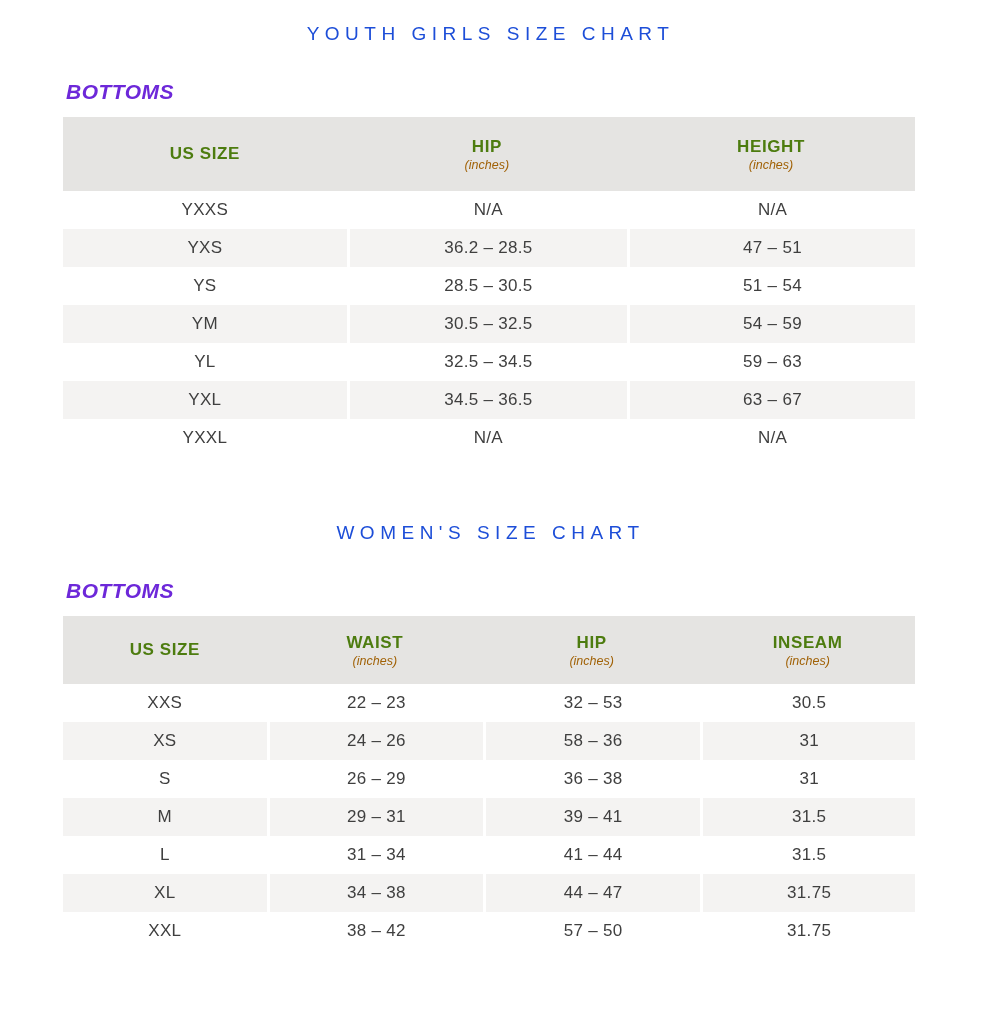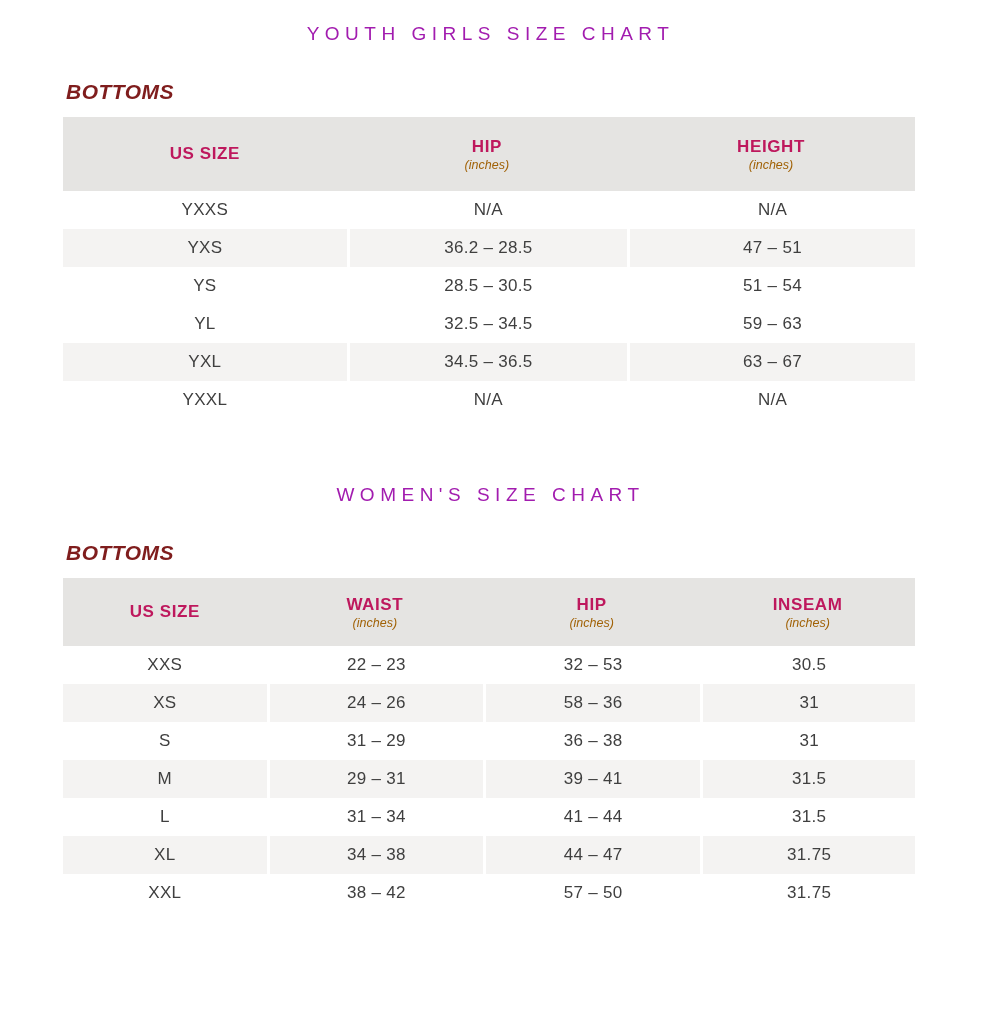--- a/index.html
+++ b/index.html
@@ -14,32 +14,32 @@
   }
   .page { padding-top: 22px; }
 
   .chart-title {
     margin: 0;
     text-align: center;
     font-size: 19px;
     line-height: 24px;
     font-weight: 500;
     letter-spacing: 5.5px;
-    color: #a21caf;
+    color: #1d4ed8;
     white-space: nowrap;
   }
 
   .section-label {
     margin: 34px 0 13px 66px;
     font-size: 21px;
     line-height: 24px;
     font-weight: bold;
     font-style: italic;
     letter-spacing: 0.5px;
-    color: #7f1d1d;
+    color: #6d28d9;
   }
 
   .size-table {
     width: 852px;
     margin-left: 63px;
     border-collapse: separate;
     border-spacing: 0;
     table-layout: fixed;
   }
 
@@ -49,21 +49,21 @@
     vertical-align: middle;
     padding: 0;
     text-align: center;
   }
   .t2 thead th { height: 68px; }
 
   .h-label {
     font-size: 17px;
     font-weight: bold;
     letter-spacing: 0.6px;
-    color: #be185d;
+    color: #4d7c0f;
   }
   .h-unit {
     font-size: 12.5px;
     font-style: italic;
     font-weight: normal;
     color: #a16207;
     margin-top: 1px;
   }
 
   .size-table td {
@@ -119,20 +119,25 @@
         <tr class="stripe">
           <td>YXS</td>
           <td>36.2 – 28.5</td>
           <td>47 – 51</td>
         </tr>
         <tr>
           <td>YS</td>
           <td>28.5 – 30.5</td>
           <td>51 – 54</td>
         </tr>
+        <tr class="stripe">
+          <td>YM</td>
+          <td>30.5 – 32.5</td>
+          <td>54 – 59</td>
+        </tr>
         <tr>
           <td>YL</td>
           <td>32.5 – 34.5</td>
           <td>59 – 63</td>
         </tr>
         <tr class="stripe">
           <td>YXL</td>
           <td>34.5 – 36.5</td>
           <td>63 – 67</td>
         </tr>
@@ -177,21 +182,21 @@
           <td>30.5</td>
         </tr>
         <tr class="stripe">
           <td>XS</td>
           <td>24 – 26</td>
           <td>58 – 36</td>
           <td>31</td>
         </tr>
         <tr>
           <td>S</td>
-          <td>31 – 29</td>
+          <td>26 – 29</td>
           <td>36 – 38</td>
           <td>31</td>
         </tr>
         <tr class="stripe">
           <td>M</td>
           <td>29 – 31</td>
           <td>39 – 41</td>
           <td>31.5</td>
         </tr>
         <tr>

